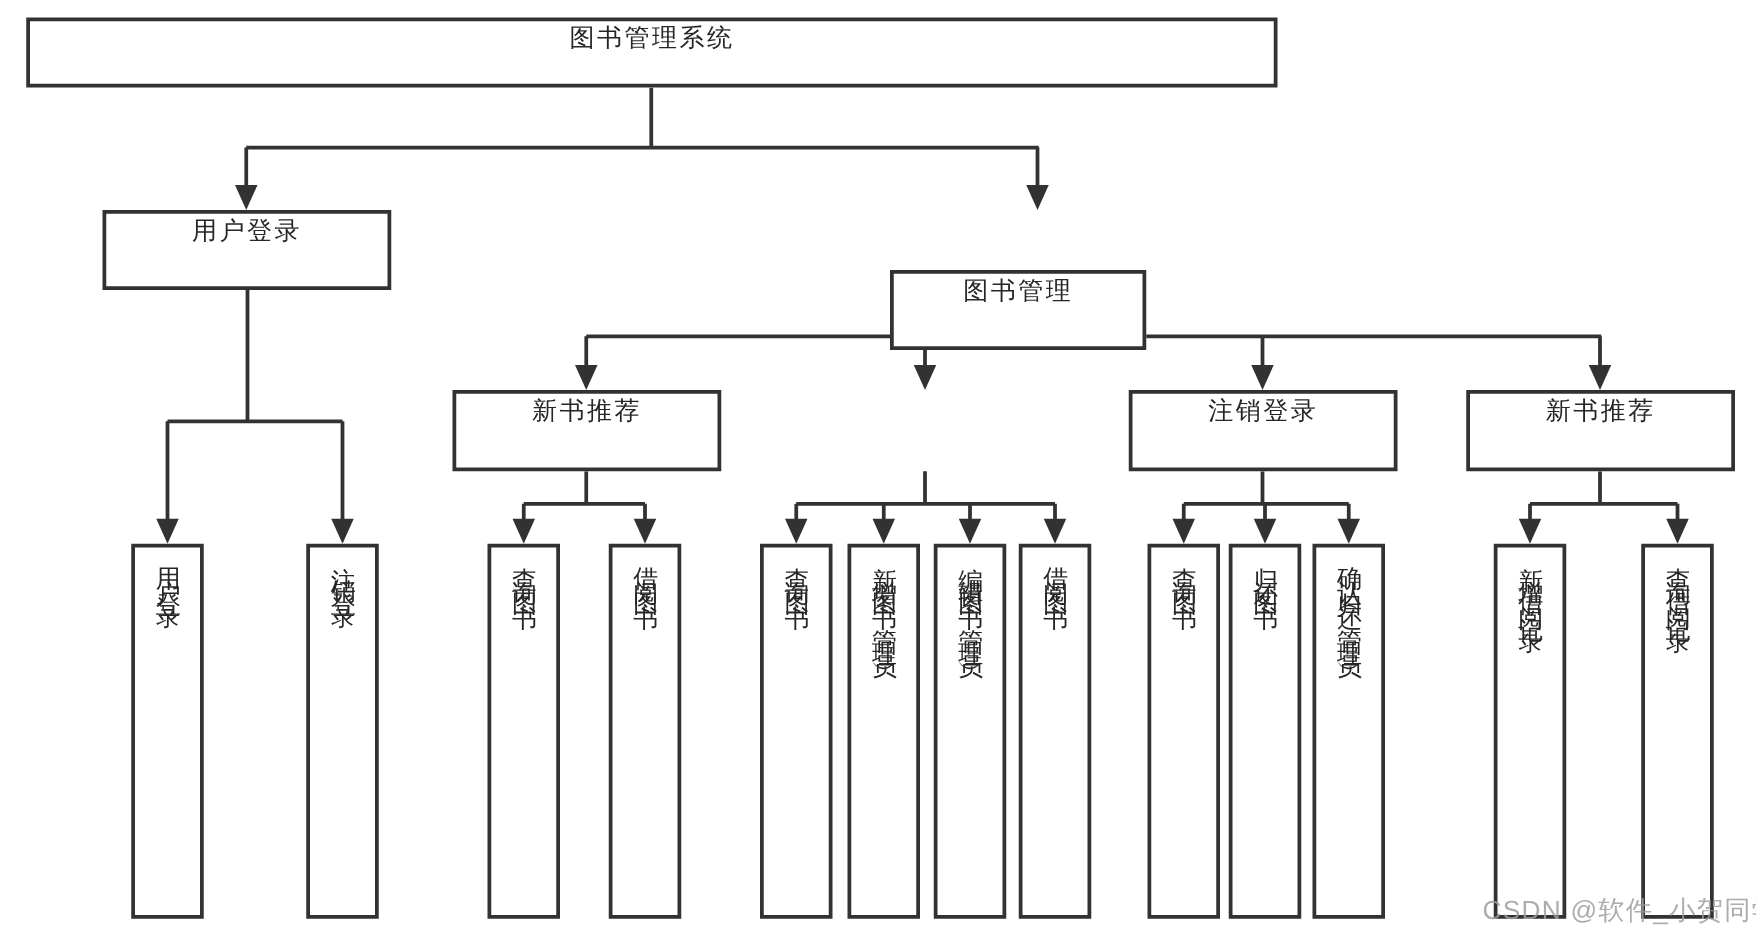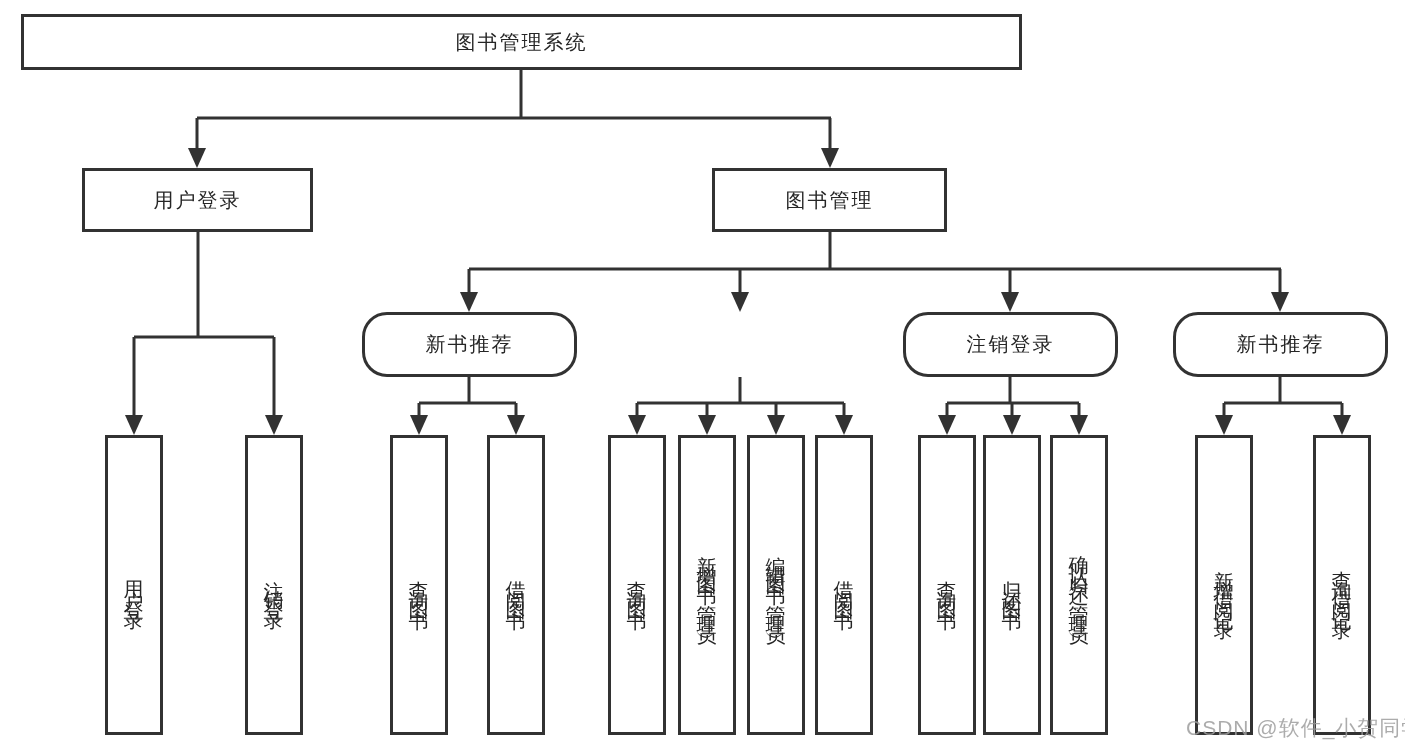--- a/index.html
+++ b/index.html
@@ -21,33 +21,33 @@
     top: 0;
     width: 1405px;
     height: 747px;
   }
   .box {
     position: absolute;
     box-sizing: border-box;
     border: 3px solid #323232;
     background: #ffffff;
     display: flex;
-    align-items: center;
+    align-items: flex-start;
     justify-content: center;
     z-index: 2;
   }
   .box span {
     color: #262626;
     font-size: 20px;
     letter-spacing: 2px;
     white-space: nowrap;
   }
   .root-box { left: 21px; top: 14px; width: 1001px; height: 56px; }
   .l2-box { top: 168px; height: 64px; }
-  .l3-box { top: 312px; height: 65px; width: 215px; border-radius: 25px; }
+  .l3-box { top: 312px; height: 65px; width: 215px; }
   .leaf { top: 435px; width: 58px; height: 300px; }
   .leaf span {
     writing-mode: vertical-rl;
     text-orientation: mixed;
     line-height: 1;
     font-size: 20px;
     letter-spacing: 10px;
     white-space: normal;
   }
   .watermark {
@@ -99,21 +99,21 @@
     </g>
   </svg>
 
   <div class="box root-box">
     <span>图书管理系统</span>
   </div>
 
   <div class="box l2-box" style="left:82px;width:231px;">
     <span>用户登录</span>
   </div>
-  <div class="box l2-box" style="left:712px;width:235px;">
+  <div class="box l2-box" style="left:712px;width:205px;margin-top:48px;">
     <span>图书管理</span>
   </div>
 
   <div class="box l3-box" style="left:362px;">
     <span>新书推荐</span>
   </div>
   <div class="box l3-box" style="left:903px;">
     <span>注销登录</span>
   </div>
   <div class="box l3-box" style="left:1173px;">

